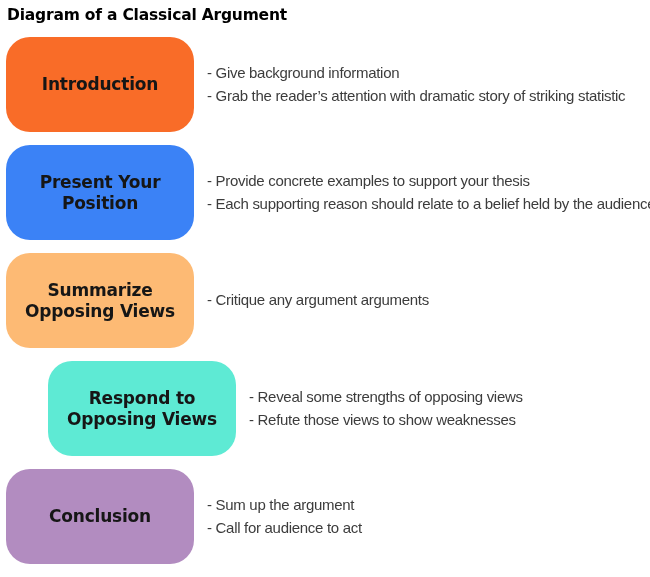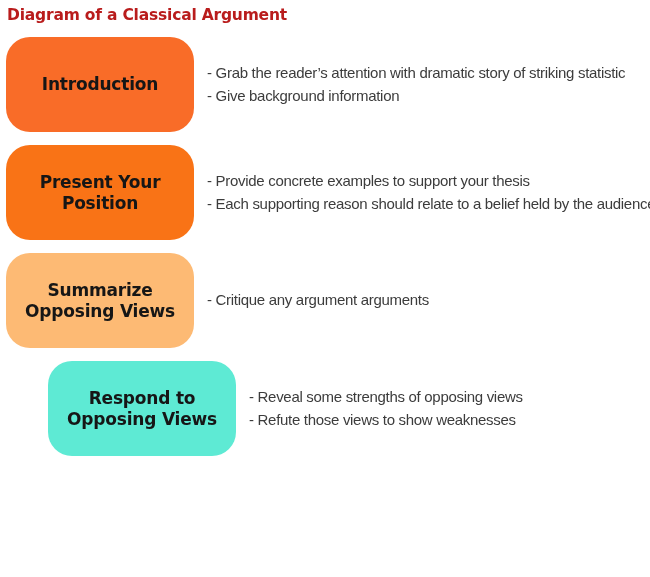--- a/index.html
+++ b/index.html
@@ -15,21 +15,21 @@
   }
   .page {
     padding: 6px 0 0 6px;
     width: 644px;
   }
   .title {
     margin: 0 0 13px 1px;
     font-family: "DejaVu Sans", "Liberation Sans", sans-serif;
     font-size: 15.5px;
     font-weight: bold;
-    color: #b91c1c;
+    color: #000000;
     letter-spacing: -0.2px;
   }
   .row {
     display: flex;
     align-items: center;
     margin-bottom: 13px;
   }
   .box {
     flex: 0 0 188px;
     width: 188px;
@@ -66,27 +66,27 @@
 
 <div class="page">
 
   <h1 class="title">Diagram of a Classical Argument</h1>
 
   <div class="row">
     <div class="box" style="background-color: rgb(249, 108, 40);">
       <span class="box-label">Introduction</span>
     </div>
     <div class="points">
+      <div class="point">- Give background information</div>
       <div class="point">- Grab the reader’s attention with dramatic story of striking statistic</div>
-      <div class="point">- Give background information</div>
     </div>
   </div>
 
   <div class="row">
-    <div class="box" style="background-color: #f97316; justify-content: center;">
+    <div class="box" style="background-color: #3b82f6; justify-content: center;">
       <span class="box-label">Present Your Position</span>
     </div>
     <div class="points">
       <div class="point">- Provide concrete examples to support your thesis</div>
       <div class="point">- Each supporting reason should relate to a belief held by the audience</div>
     </div>
   </div>
 
   <div class="row">
     <div class="box" style="background-color: #fdba74;">
@@ -100,14 +100,23 @@
   <div class="row">
     <div class="box" style="background-color: #5eead4; margin-left: 42px;">
       <span class="box-label">Respond to Opposing Views</span>
     </div>
     <div class="points">
       <div class="point">- Reveal some strengths of opposing views</div>
       <div class="point">- Refute those views to show weaknesses</div>
     </div>
   </div>
 
+  <div class="row">
+    <div class="box" style="background-color: rgb(178, 140, 192);">
+      <span class="box-label">Conclusion</span>
+    </div>
+    <div class="points">
+      <div class="point">- Sum up the argument</div>
+      <div class="point">- Call for audience to act</div>
+    </div>
+  </div>
 
 </div>
 
 </body></html>

